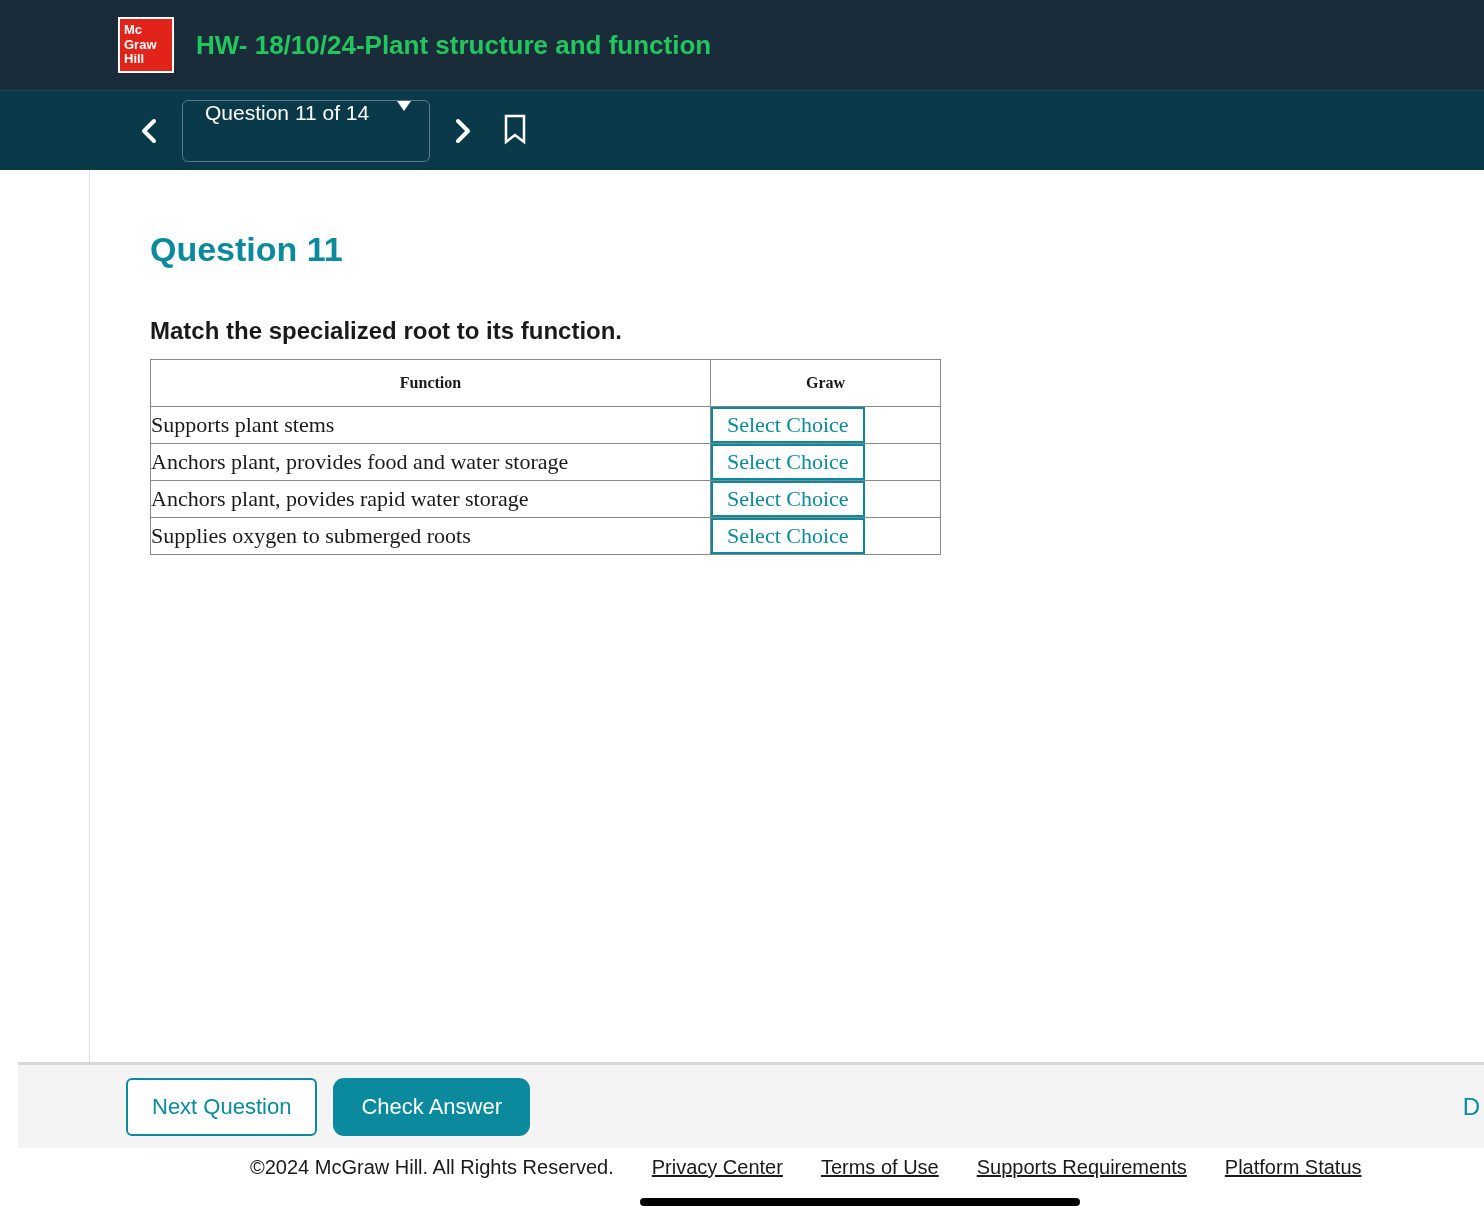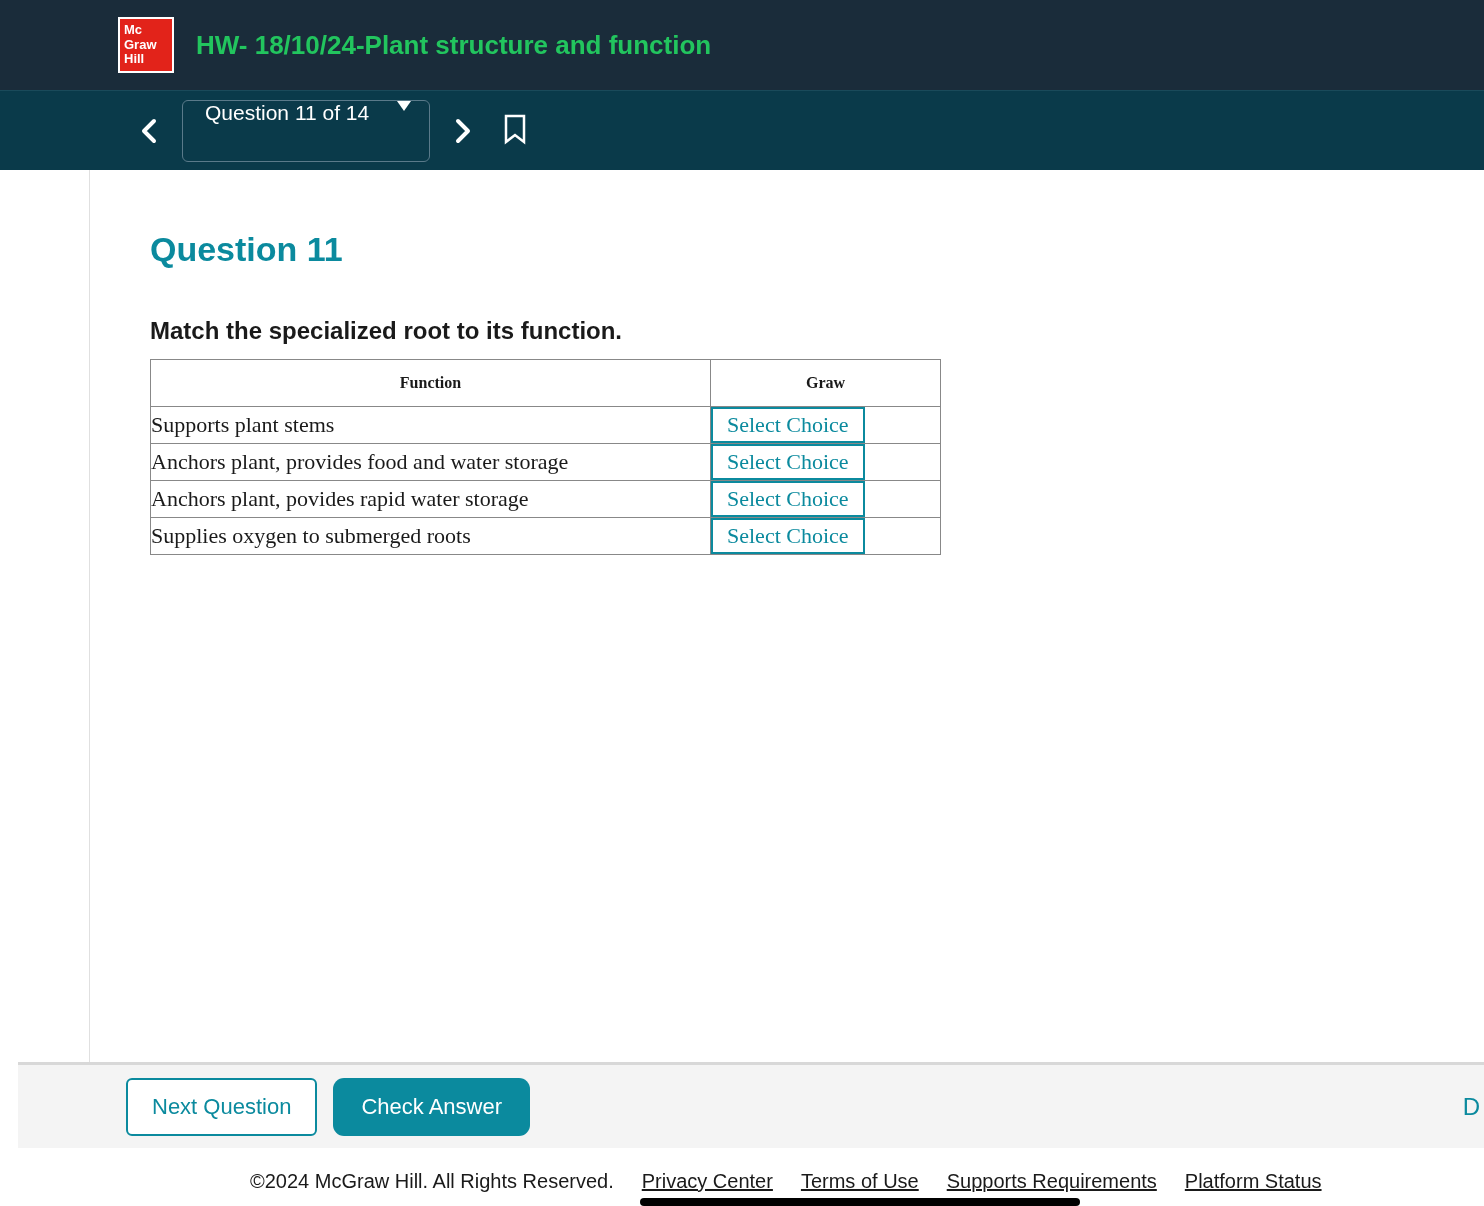--- a/index.html
+++ b/index.html
@@ -26,21 +26,21 @@
 .match-table th { font-family: Georgia, 'Times New Roman', serif; font-weight: 700; font-size: 16px; color: #1a1a1a; text-align: center; padding: 14px 20px; }
 .func-cell { font-family: Georgia, 'Times New Roman', serif; font-size: 22px; color: #1a1a1a; padding: 26px 18px; width: 560px; }
 .root-cell { padding: 14px 16px; width: 230px; text-align: left; }
 .select-choice { border: 2px solid #0b8a9e; color: #0b8a9e; font-family: Georgia, 'Times New Roman', serif; font-size: 22px; padding: 3px 14px; display: inline-block; cursor: pointer; background: #fff; }
 
 .bottom-bar { position: absolute; left: 0; right: 0; bottom: 58px; height: 86px; background: #f4f4f4; border-top: 3px solid #d8d8d8; display: flex; align-items: center; padding-left: 108px; margin-left: 18px; }
 .next-btn { border: 2px solid #0b8a9e; border-radius: 6px; background: #fff; color: #0b8a9e; font-size: 22px; font-weight: 500; padding: 14px 24px; cursor: pointer; }
 .check-btn { border: none; border-radius: 11px; background: #0b8a9e; color: #fff; font-size: 22px; font-weight: 500; padding: 16px 28px; margin-left: 16px; cursor: pointer; }
 .right-d { position: absolute; right: 4px; color: #0b8a9e; font-size: 24px; }
 
-.footer { position: absolute; left: 0; right: 0; bottom: 0; height: 50px; background: #fff; display: flex; align-items: center; justify-content: flex-start; padding-left: 250px; font-size: 20px; color: #1a1a1a; gap: 28px; }
+.footer { position: absolute; left: 0; right: 0; bottom: 0; height: 50px; background: #fff; display: flex; justify-content: flex-start; padding-left: 250px; font-size: 20px; color: #1a1a1a; gap: 38px; }
 .footer a { color: #1a1a1a; text-decoration: underline; }
 .footer-blackbar { position: absolute; bottom: 0; left: 640px; width: 440px; height: 8px; background: #000; border-radius: 4px; }
 </style>
 </head>
 <body>
 
 <div class="top-header">
   <div class="logo">
     <span>Mc</span>
     <span>Graw</span>

